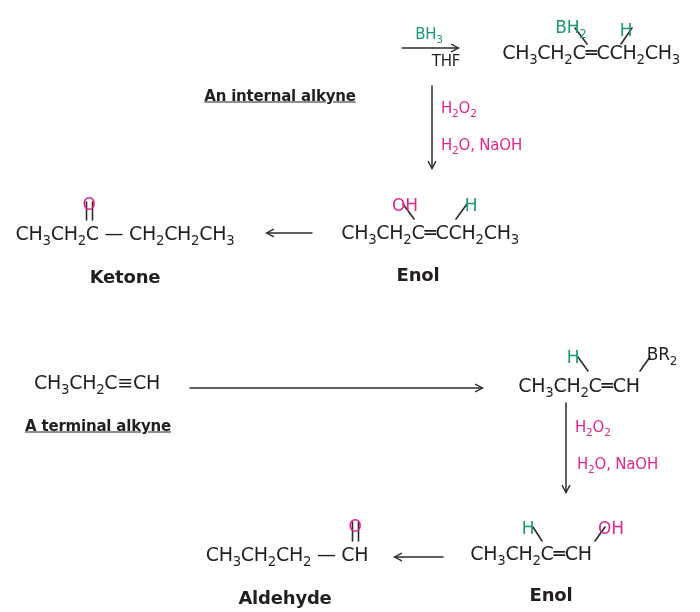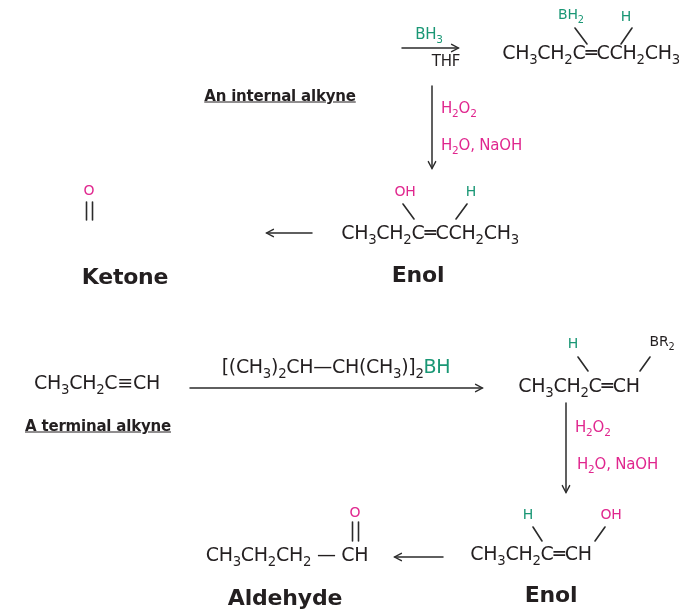--- a/index.html
+++ b/index.html
@@ -4,24 +4,24 @@
 <style>
   html,body{margin:0;padding:0;background:#fff;}
   #canvas{
     position:relative;width:700px;height:612px;background:#ffffff;
     font-family:"DejaVu Sans",sans-serif;color:var(--ink,#231f20);overflow:hidden;
   }
   .t{position:absolute;transform:translate(-50%,-50%);white-space:nowrap;line-height:1;}
   .tl{position:absolute;transform:translate(0,-50%);white-space:nowrap;line-height:1;}
   .formula{font-size:19px;letter-spacing:-0.3px;}
   .formula sub,.atom sub,.step sub{font-size:0.7em;}
-  .atom{font-size:14px;letter-spacing:-0.2px;}
+  .atom{font-size:17px;letter-spacing:-0.2px;margin-top:14px;}
   .step{font-size:15px;letter-spacing:-0.2px;}
   .cap{font-weight:bold;font-size:15px;letter-spacing:-0.2px;text-decoration:underline;}
-  .name{font-weight:bold;font-size:22px;letter-spacing:-0.2px;}
+  .name{font-weight:bold;font-size:18px;letter-spacing:-0.2px;}
   .g{color:var(--green,#1a9775);}
   .p{color:var(--pink,#e0268e);}
   svg.overlay{position:absolute;left:0;top:0;}
   .bond{stroke:#2b2b2b;stroke-width:1.6;stroke-linecap:round;}
   .arrow{stroke:#2b2b2b;stroke-width:1.5;stroke-linecap:round;}
 </style>
 </head>
 <body>
 
 <div id="canvas">
@@ -70,27 +70,27 @@
 
   <div class="tl step p" style="left:441px;top:110px">H<sub>2</sub>O<sub>2</sub></div>
   <div class="tl step p" style="left:441px;top:147px">H<sub>2</sub>O, NaOH</div>
 
   <div class="t atom p" style="left:405px;top:191px">OH</div>
   <div class="t atom g" style="left:471px;top:191px">H</div>
   <div class="t formula" style="left:430px;top:235px">CH<sub>3</sub>CH<sub>2</sub>C═CCH<sub>2</sub>CH<sub>3</sub></div>
   <div class="t name" style="left:418px;top:275px">Enol</div>
 
   <div class="t atom p" style="left:89px;top:190px">O</div>
+  <div class="t formula" style="left:125px;top:236px">CH<sub>3</sub>CH<sub>2</sub>C — CH<sub>2</sub>CH<sub>2</sub>CH<sub>3</sub></div>
   <div class="t name" style="left:125px;top:277px">Ketone</div>
 
 
   <div class="t formula" style="left:97px;top:385px">CH<sub>3</sub>CH<sub>2</sub>C≡CH</div>
   <div class="t cap" style="left:98px;top:426px">A terminal alkyne</div>
 
-  <div class="t formula" style="left:336px;top:369px"><span>[(CH<sub>3</sub>)<sub>2</sub>CH—CH(CH<sub>3</sub>)]<sub>2</sub></span><span class="g">BH</span></div>
 
   <div class="t atom g" style="left:573px;top:343px">H</div>
   <div class="t atom" style="left:662px;top:343px">BR<sub>2</sub></div>
   <div class="t formula" style="left:579px;top:388px">CH<sub>3</sub>CH<sub>2</sub>C═CH</div>
 
   <div class="tl step p" style="left:575px;top:429px">H<sub>2</sub>O<sub>2</sub></div>
   <div class="tl step p" style="left:577px;top:466px">H<sub>2</sub>O, NaOH</div>
 
   <div class="t atom g" style="left:528px;top:514px">H</div>
   <div class="t atom p" style="left:611px;top:514px">OH</div>

